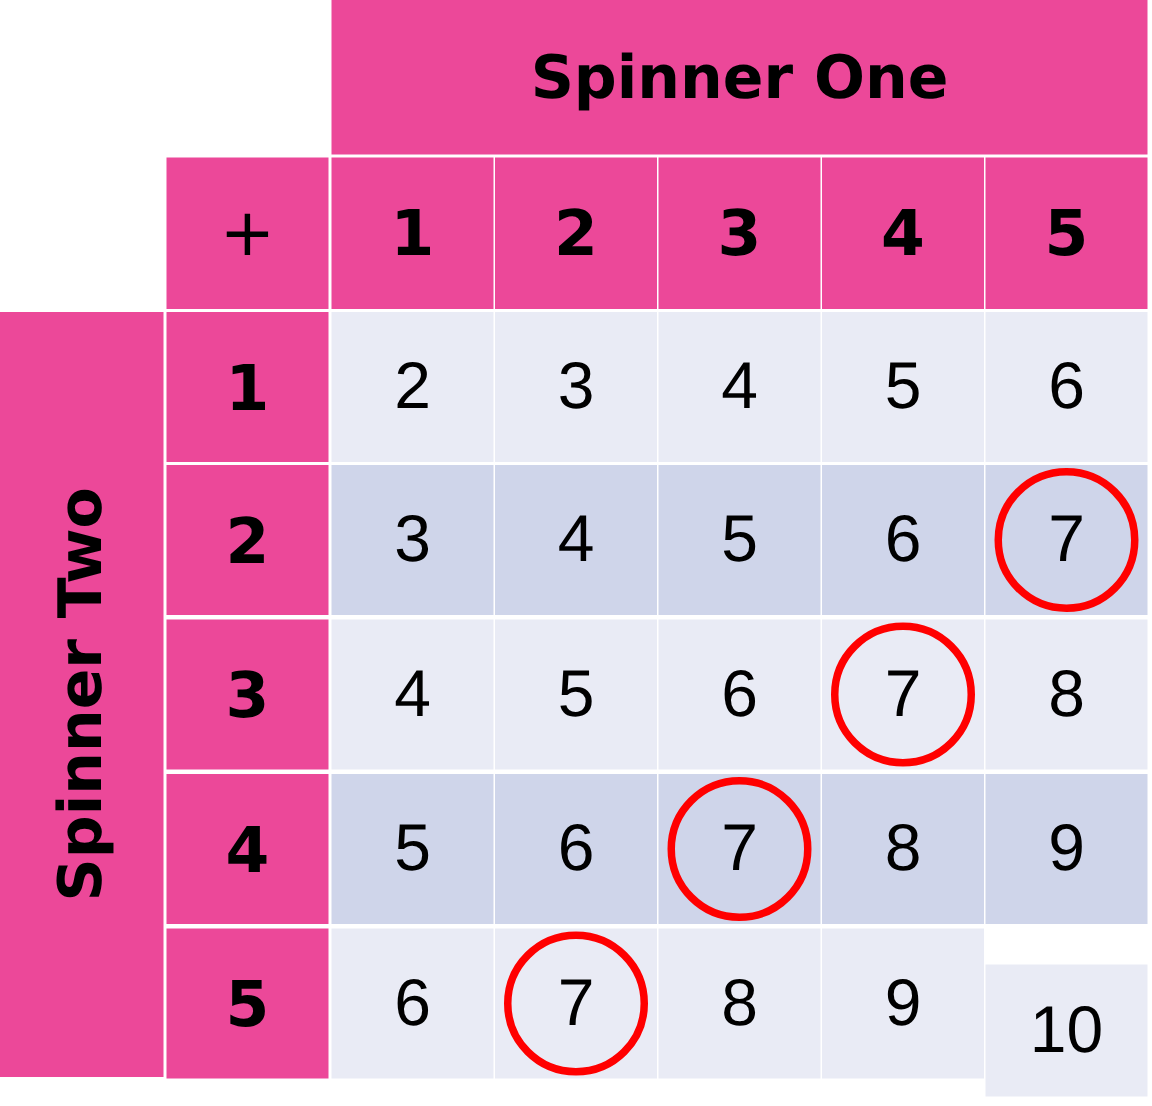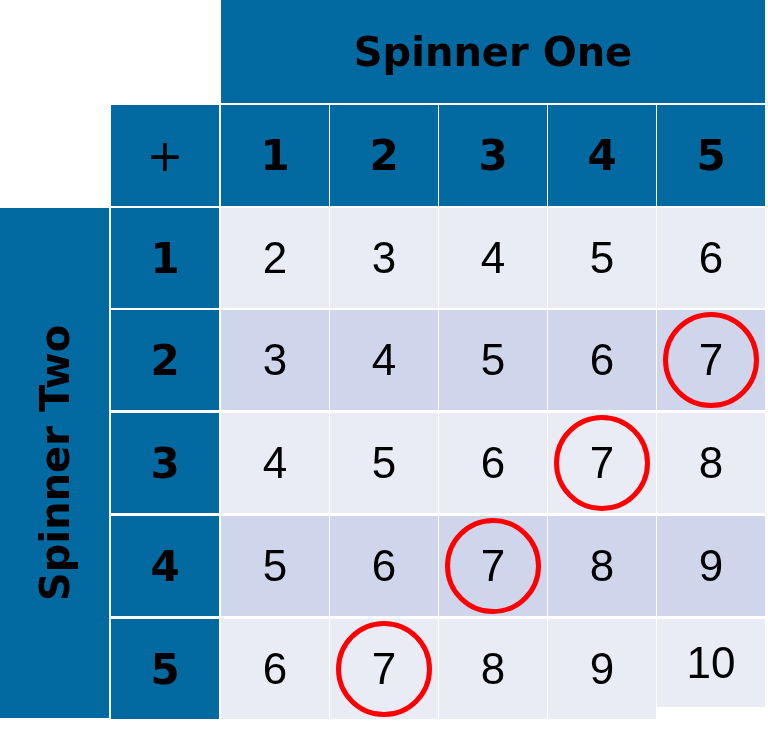--- a/index.html
+++ b/index.html
@@ -1,18 +1,18 @@
 <!DOCTYPE html>
 <html><head>
 <meta charset="utf-8">
 <style>
   html, body { margin:0; padding:0; background:#ffffff; }
   body { width:768px; height:737px; position:relative; overflow:hidden; font-family:"DejaVu Sans", sans-serif; }
   .cell { position:absolute; display:flex; align-items:center; justify-content:center; box-sizing:border-box; color:#000; }
-  .hdr { background:#0369a1; font-weight:bold; }
+  .hdr { background:#ec4899; font-weight:bold; }
   .title { font-size:40px; }
   .num-h { font-size:42px; }
   .body-light { background:#E9EBF5; }
   .body-dark { background:#CFD5EA; }
   .val { font-size:44px; font-weight:normal; font-family:"Liberation Sans", sans-serif; }
   .vlabel { writing-mode: vertical-rl; transform: rotate(180deg); font-size:40px; font-weight:bold; }
   .circle { position:absolute; width:96px; height:96px; border:5px solid #ff0000; border-radius:50%; box-sizing:border-box; pointer-events:none; }
 </style>
 </head>
 <body>
@@ -48,18 +48,18 @@
     <div class="cell val body-dark" style="left: 221px; top: 516px; width: 108px; height: 100px;">5</div>
     <div class="cell val body-dark" style="left: 330px; top: 516px; width: 108px; height: 100px;">6</div>
     <div class="cell val body-dark" style="left: 439px; top: 516px; width: 108px; height: 100px;">7</div>
     <div class="cell val body-dark" style="left: 548px; top: 516px; width: 108px; height: 100px;">8</div>
     <div class="cell val body-dark" style="left: 657px; top: 516px; width: 108px; height: 100px;">9</div>
     <div class="cell hdr num-h" style="left: 111px; top: 619px; width: 108px; height: 100px;">5</div>
     <div class="cell val body-light" style="left: 221px; top: 619px; width: 108px; height: 100px;">6</div>
     <div class="cell val body-light" style="left: 330px; top: 619px; width: 108px; height: 100px;">7</div>
     <div class="cell val body-light" style="left: 439px; top: 619px; width: 108px; height: 100px;">8</div>
     <div class="cell val body-light" style="left: 548px; top: 619px; width: 108px; height: 100px;">9</div>
-    <div class="cell val body-light" style="left: 657px; top: 619px; width: 108px; height: 88px;">10</div>
+    <div class="cell val body-light" style="left: 657px; top: 643px; width: 108px; height: 88px;">10</div>
     <div class="circle" style="left: 663px; top: 312px;"></div>
     <div class="circle" style="left: 554px; top: 415px;"></div>
     <div class="circle" style="left: 445px; top: 518px;"></div>
     <div class="circle" style="left: 336px; top: 621px;"></div>
   </div>
 
 </body></html>

